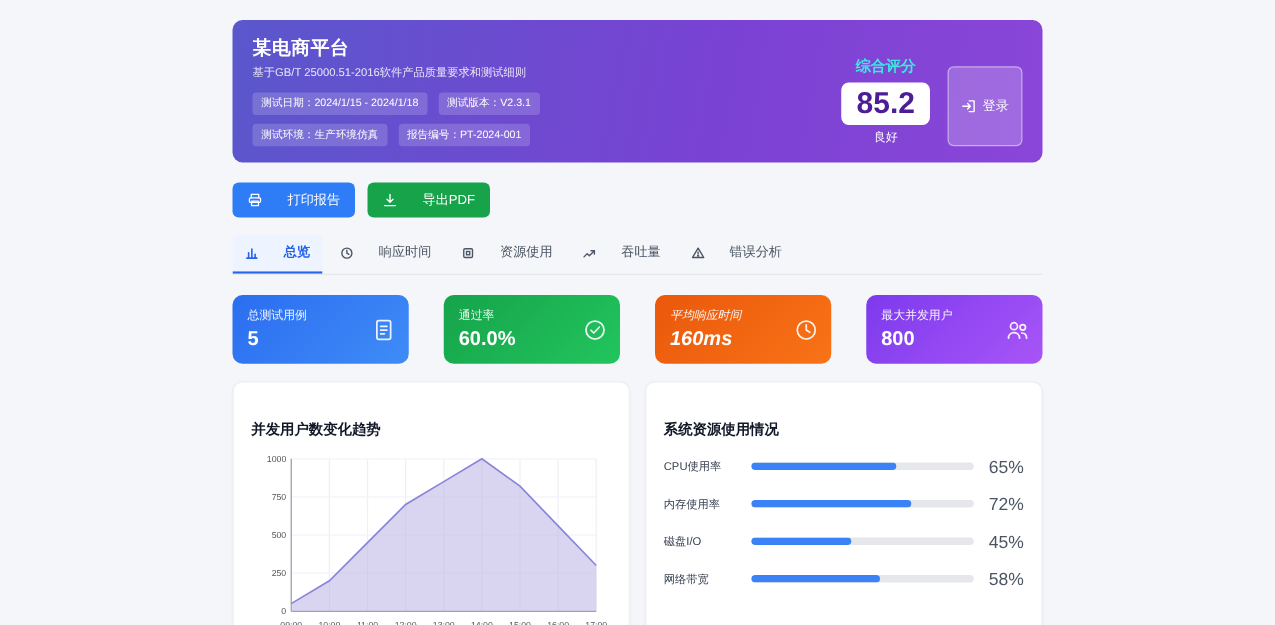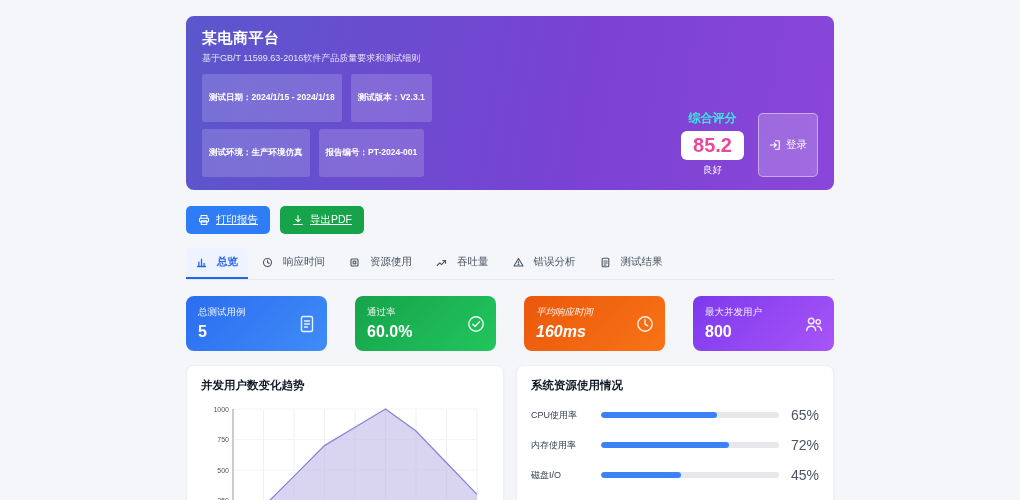--- a/index.html
+++ b/index.html
@@ -22,55 +22,54 @@
     display: flex;
     justify-content: space-between;
     color: #fff;
   }
   .hero h1 { margin: 0 0 4px; font-size: 15px; letter-spacing: .5px; }
   .subtitle { margin: 0 0 9px; font-size: 9px; color: rgba(255,255,255,.85); }
   .badge-row { display: flex; gap: 9px; margin-top: 7px; }
   .badge {
     background: rgba(255,255,255,.17);
     border-radius: 3px;
-    padding: 18px 7px;
+    padding: 3px 7px;
     font-size: 8.5px;
-    font-weight: bold;
+    font-weight: normal;
     white-space: nowrap;
   }
   .hero-right { display: flex; align-items: flex-end; gap: 14px; }
   .score-label { color: #3ee6e0; font-weight: bold; font-size: 12px; text-align: center; margin-bottom: 4px; }
   .score-box { background: #fff; border-radius: 6px; padding: 3px 12px; text-align: center; }
-  .score-box span { color: #ec4899; font-weight: bold; font-size: 20px; }
+  .score-box span { color: #4c1d95; font-weight: bold; font-size: 24px; }
   .score-grade { font-size: 9.5px; text-align: center; margin-top: 4px; }
   .login-btn {
     display: flex; align-items: center; gap: 5px;
     background: rgba(255,255,255,.2);
     border: 1px solid rgba(255,255,255,.45);
     color: #fff; border-radius: 5px;
     padding: 24px 10px; font-size: 10.5px; cursor: pointer;
     font-family: inherit;
   }
 
   
   .actions { display: flex; gap: 10px; margin-top: 16px; }
   .btn {
-    display: flex; align-items: center; gap: 6px;
+    display: flex; align-items: center; gap: 20px;
     border: none; color: #fff; border-radius: 5px;
     padding: 7px 12px; font-size: 10.5px; cursor: pointer;
     font-family: inherit;
-    text-decoration: underline;
   }
   .btn-print { background: #2f7df6; }
   .btn-export { background: #17a34a; }
 
   
   .tabs { display: flex; gap: 4px; margin-top: 14px; border-bottom: 1px solid #e5e7eb; }
   .tab {
-    display: flex; align-items: center; gap: 10px;
+    display: flex; align-items: center; gap: 20px;
     background: none; border: none;
     padding: 7px 10px 8px;
     font-size: 10.5px; color: #4b5563; cursor: pointer;
     border-bottom: 2px solid transparent;
     font-family: Liberation Serif, serif;
   }
   .tab.active {
     color: #2563eb; background: #eef4ff;
     border-bottom-color: #2563eb;
     border-radius: 4px 4px 0 0;
@@ -91,40 +90,40 @@
 
   
   .panels { display: grid; grid-template-columns: 1fr 1fr; gap: 12px; margin: 14px 0 16px; }
   .panel {
     background: #fff;
     border: 1px solid #edeff3;
     border-radius: 8px;
     padding: 12px 14px;
     box-shadow: 0 1px 2px rgba(16,24,40,.05);
   }
-  .panel h2 { margin: 0 0 8px; font-size: 11.5px; color: #111827; }
+  .panel h2 { margin: 18px 0 8px; font-size: 11.5px; color: #111827; }
 
   .res-row {
     display: grid; grid-template-columns: 62px 1fr 32px;
     align-items: center; gap: 8px;
     margin-top: 14px; font-size: 9px; color: #374151;
   }
   .track { height: 6px; background: #e5e7eb; border-radius: 3px; overflow: hidden; }
   .fill { height: 100%; background: #3b82f6; border-radius: 3px; }
   .pct { text-align: right; color: #4b5563; font-size: 14px; }
 </style>
 </head>
 <body>
 
 <div class="container">
 
   <header class="hero">
     <div class="hero-left">
       <h1>某电商平台</h1>
-      <p class="subtitle">基于GB/T 11599.63-2016软件产品质量要求和测试细则</p>
+      <p class="subtitle">基于GB/T 25000.51-2016软件产品质量要求和测试细则</p>
       <div class="badge-row">
         <span class="badge">测试日期：2024/1/15 - 2024/1/18</span>
         <span class="badge">测试版本：V2.3.1</span>
       </div>
       <div class="badge-row">
         <span class="badge">测试环境：生产环境仿真</span>
         <span class="badge">报告编号：PT-2024-001</span>
       </div>
     </div>
     <div class="hero-right">
@@ -206,29 +205,20 @@
     </button>
     <button class="tab">
       <span class="ticon">
         <svg width="11" height="11" viewBox="0 0 11 11" fill="none" stroke="currentColor" stroke-width="1.1" stroke-linejoin="round">
           <path d="M5.5 1.5L10 9H1z"></path>
             <path d="M5.5 4.2v2.1"></path>
             <circle cx="5.5" cy="7.5" r="0.4"></circle>
         </svg>
       </span>
       <span>错误分析</span>
-    </button>
-    <button class="tab">
-      <span class="ticon">
-        <svg width="11" height="11" viewBox="0 0 11 11" fill="none" stroke="currentColor" stroke-width="1.1" stroke-linecap="round">
-          <rect x="2.2" y="1.3" width="6.6" height="8.4" rx="1"></rect>
-            <path d="M4 4h3.2M4 6h3.2M4 8h2"></path>
-        </svg>
-      </span>
-      <span>测试结果</span>
     </button>
   </nav>
 
   <div class="stats">
     <div class="stat stat-blue">
       <div class="label">总测试用例</div>
       <div class="value">5</div>
       <span class="sicon">
         <svg width="20" height="20" viewBox="0 0 20 20" fill="none" stroke="#fff" stroke-width="1.4" stroke-linecap="round">
           <rect x="4.5" y="2.5" width="11" height="15" rx="1.5"></rect>

